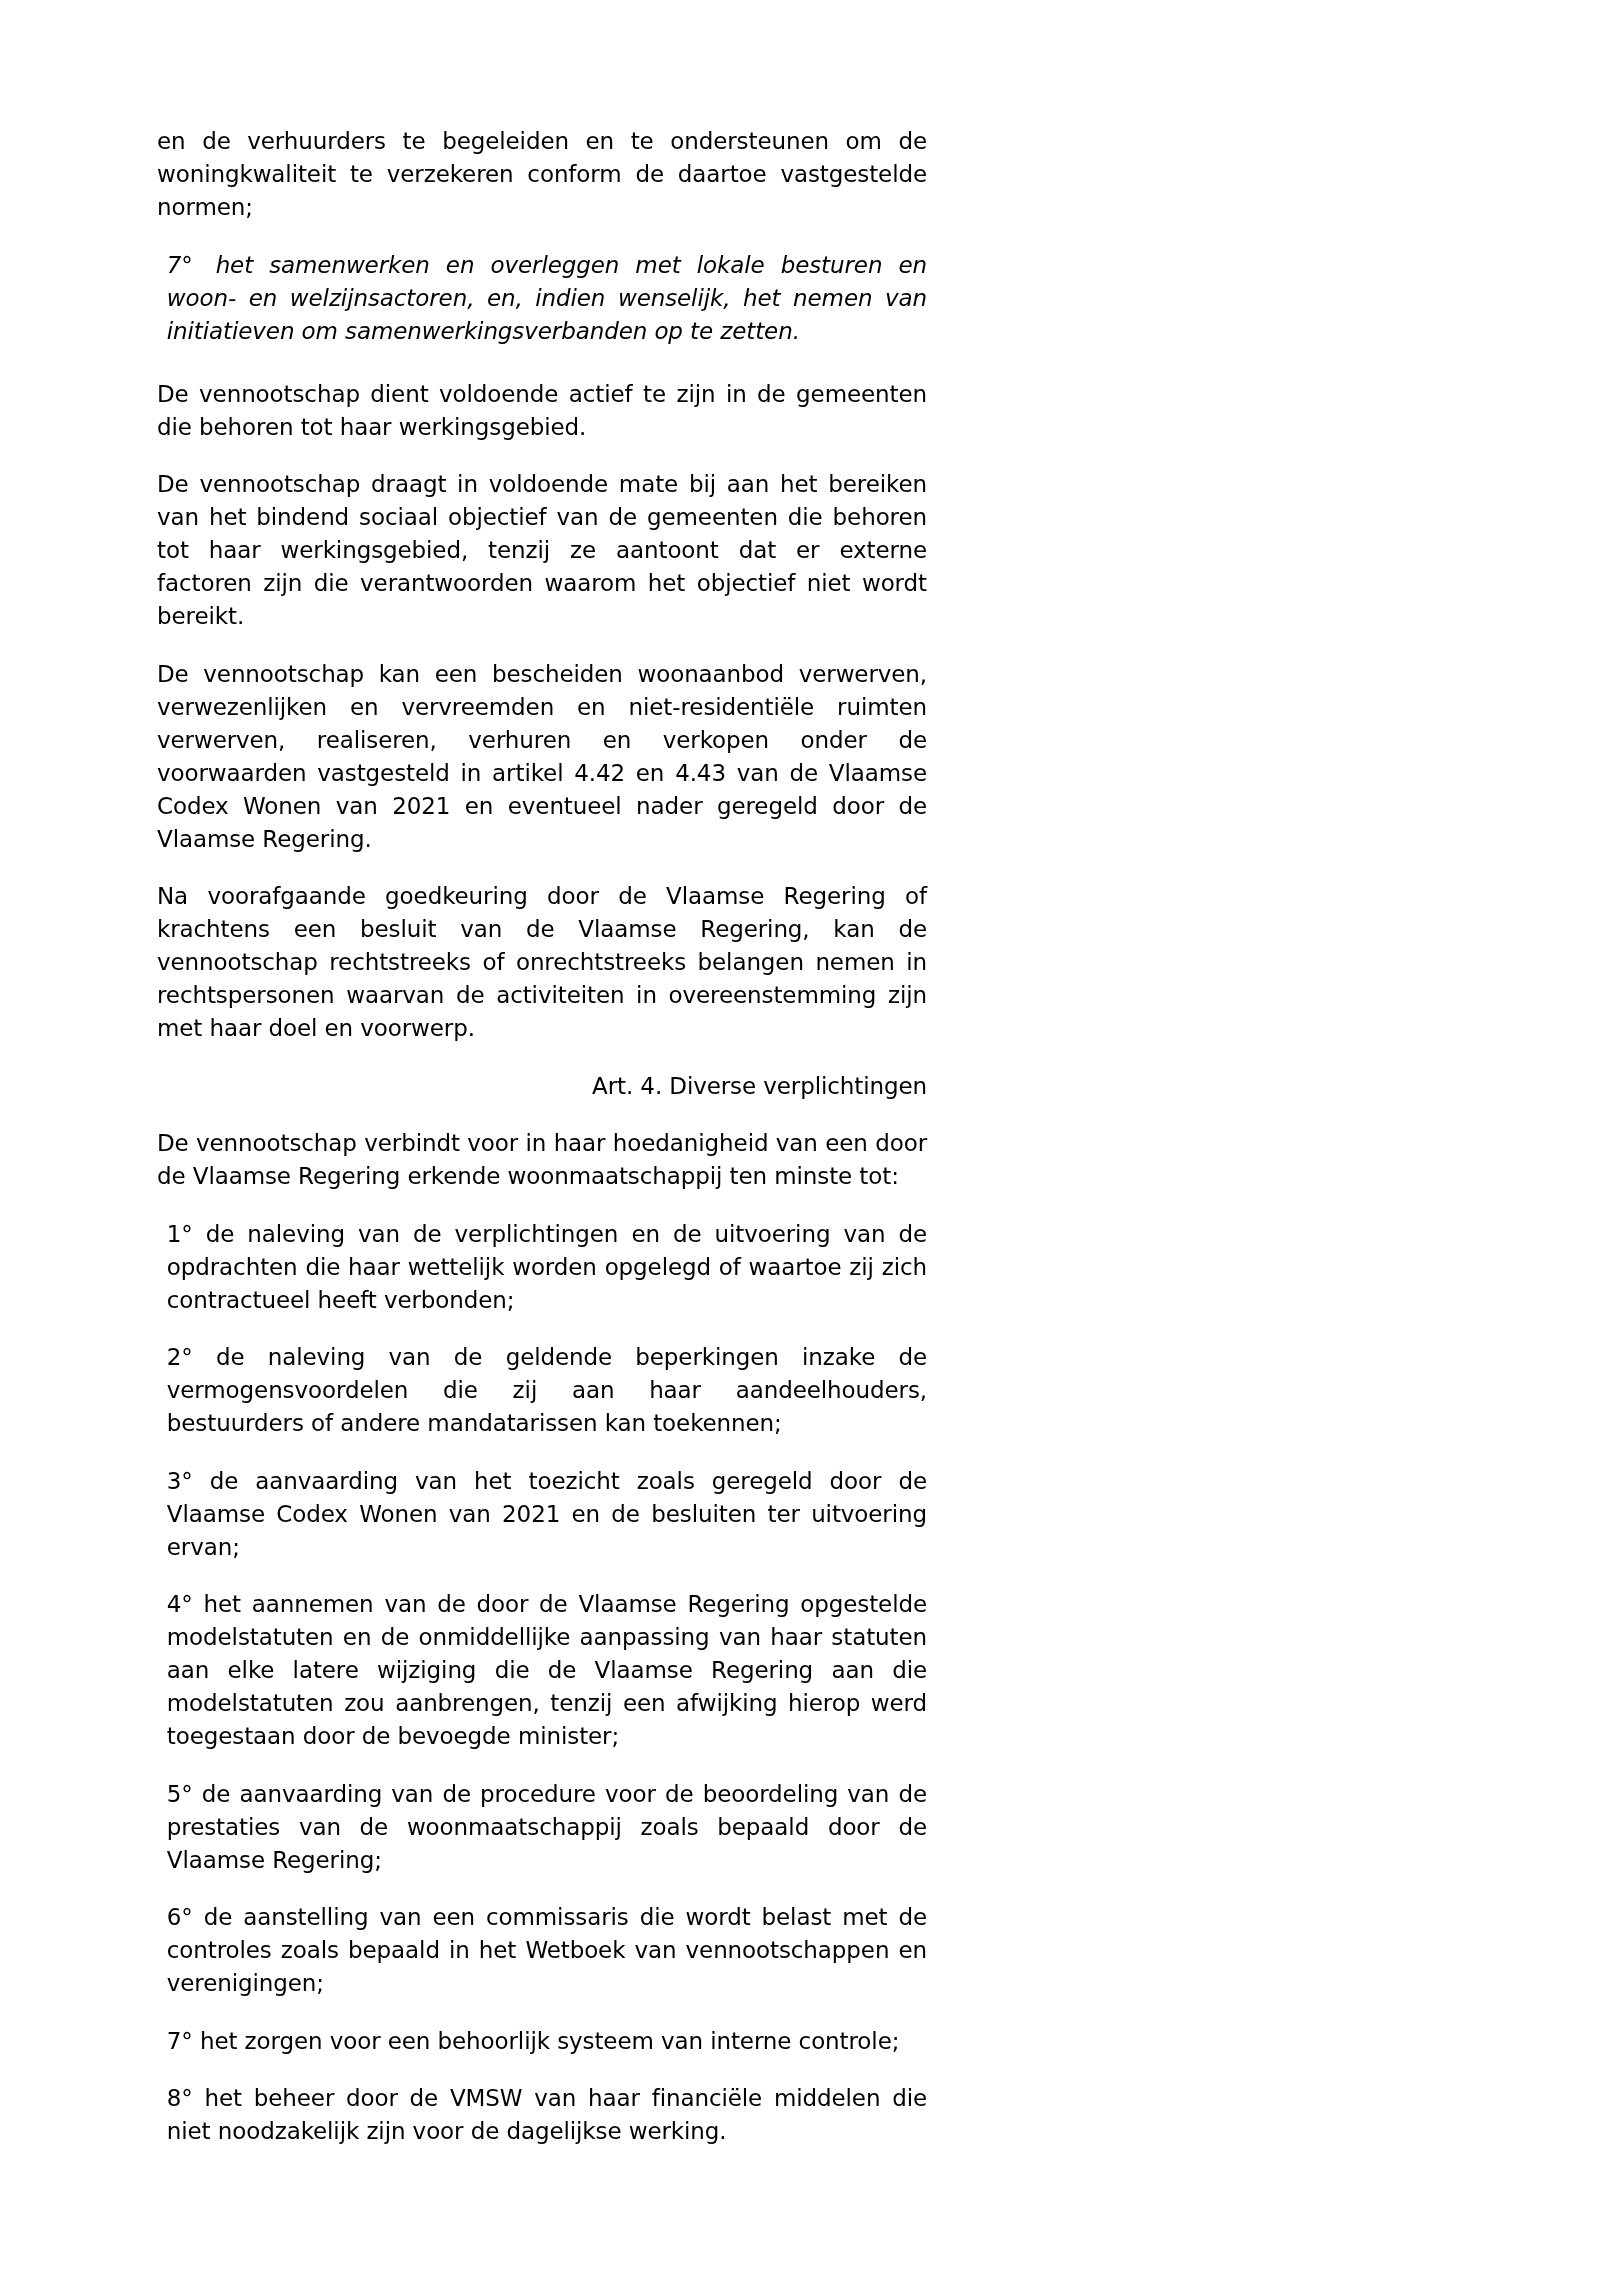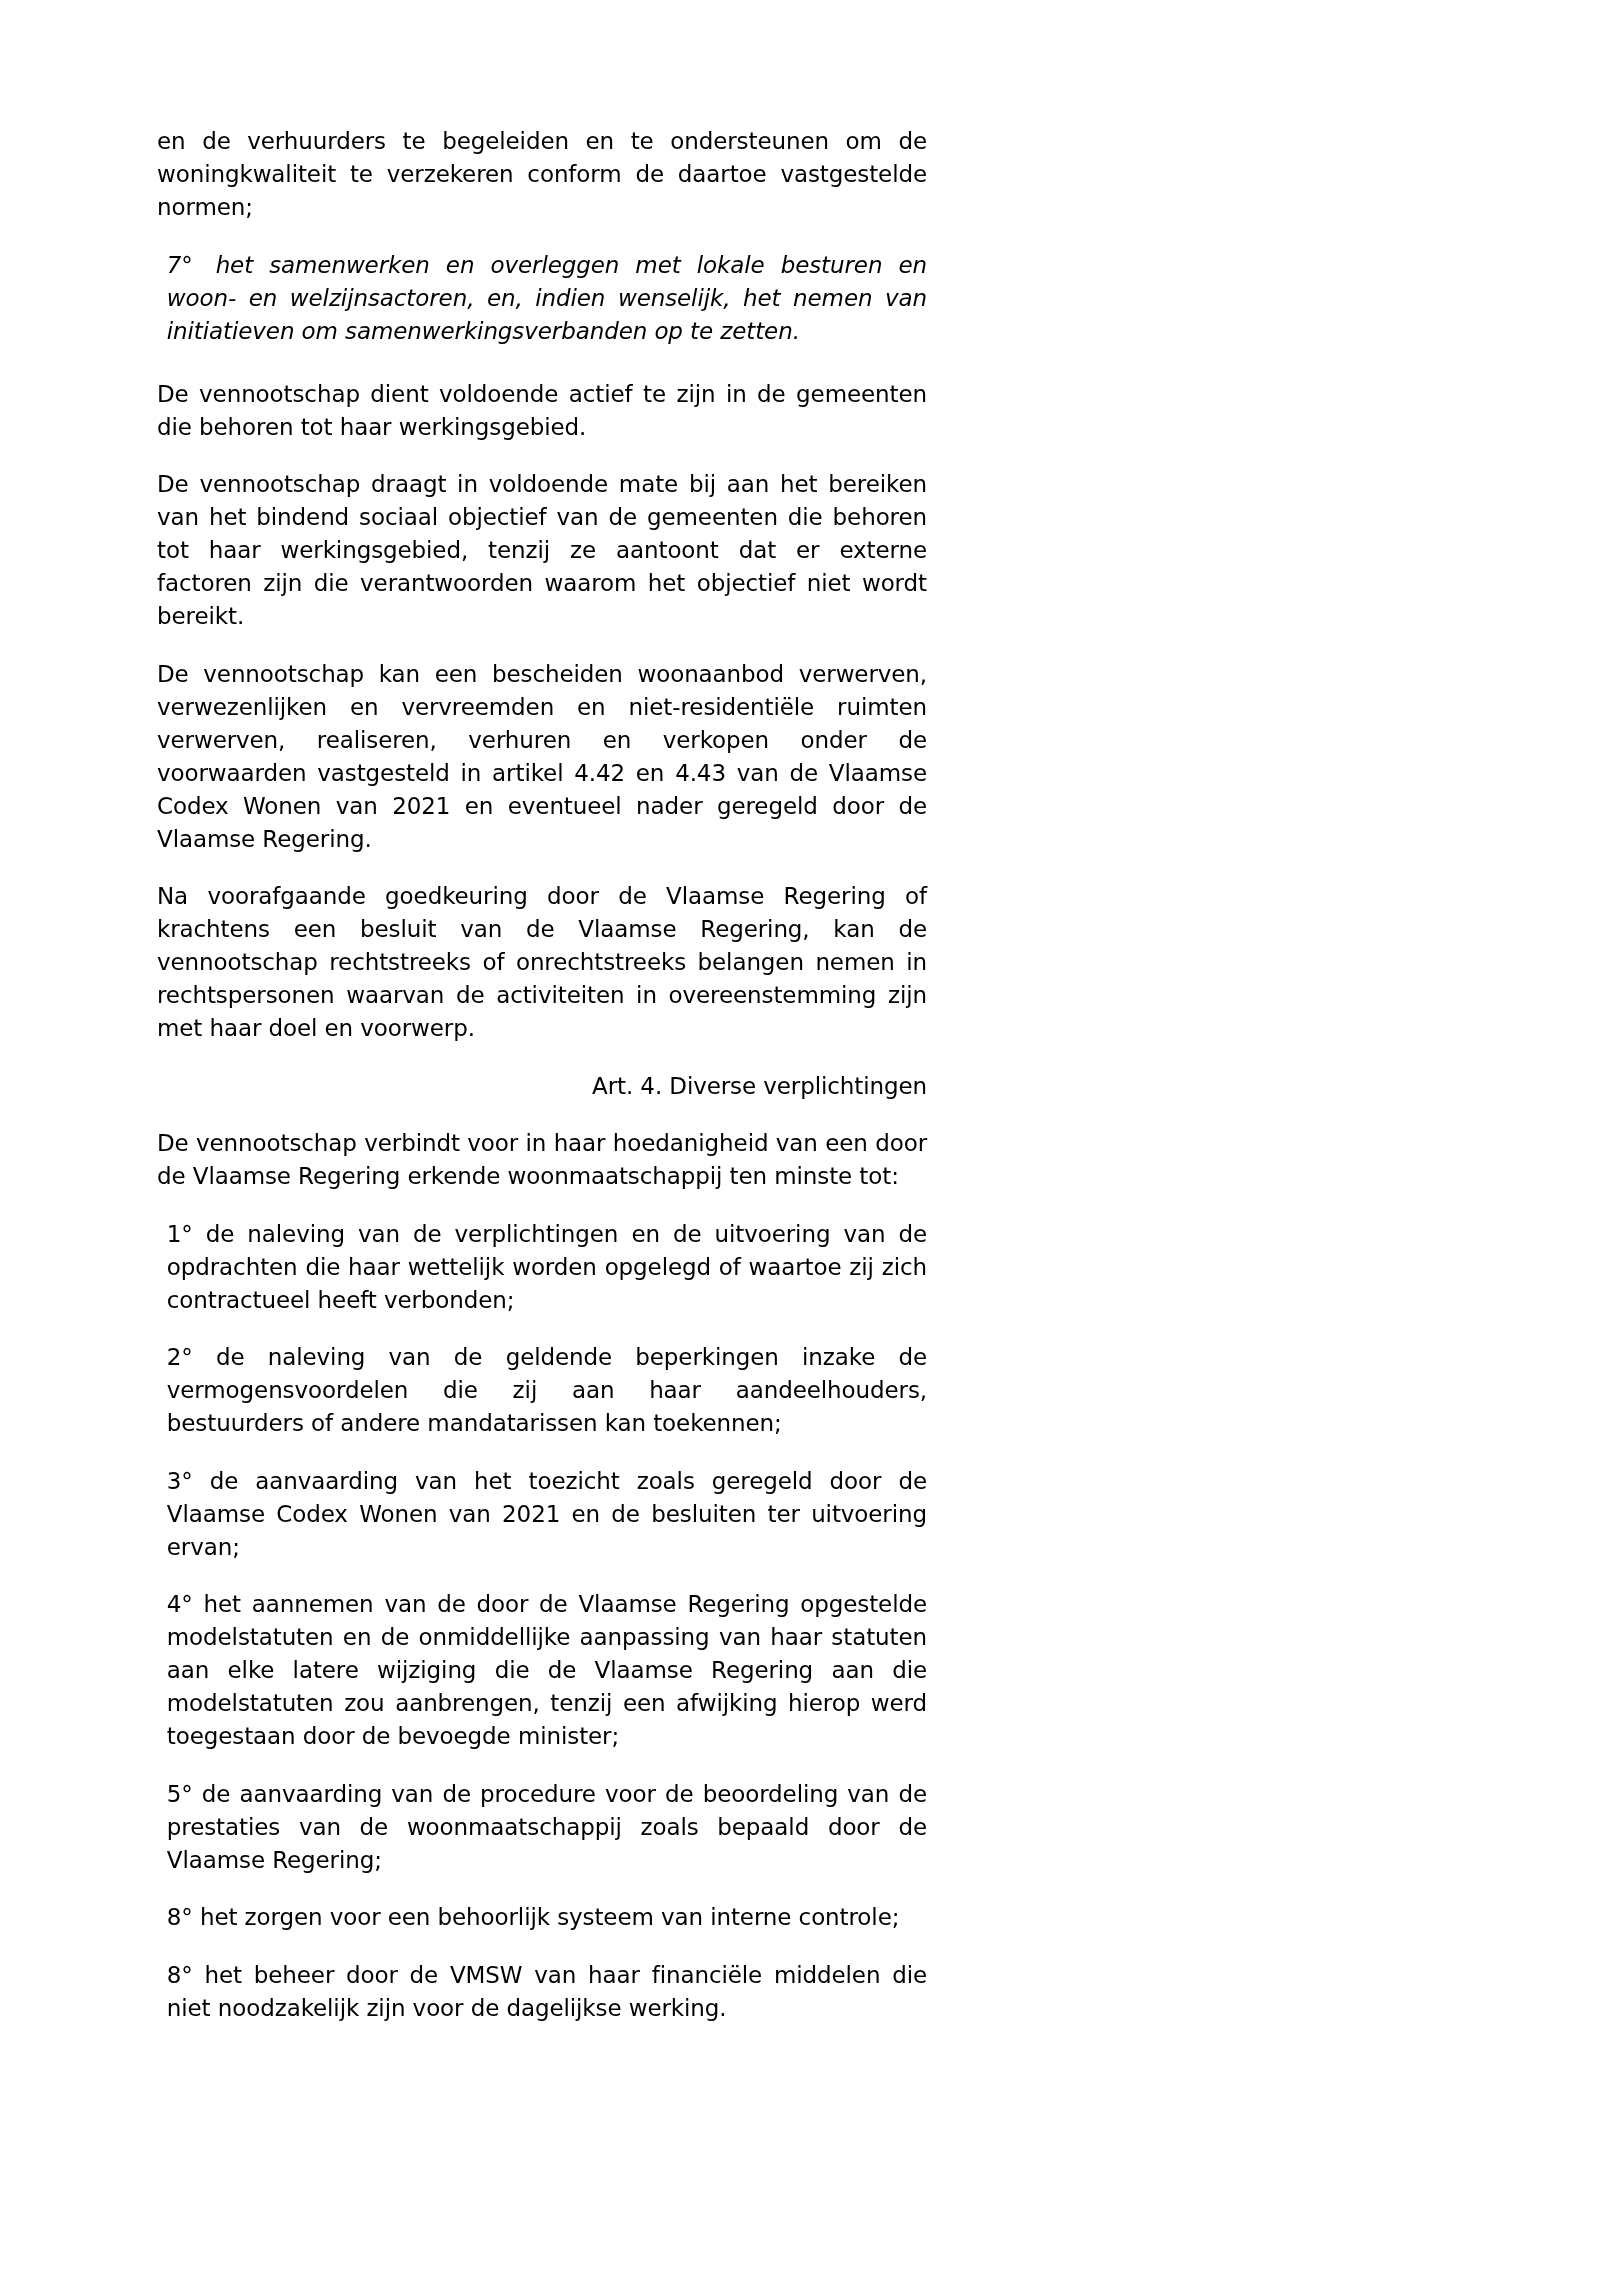--- a/index.html
+++ b/index.html
@@ -100,20 +100,21 @@
     <p class="item">1° de naleving van de verplichtingen en de uitvoering van de opdrachten die haar wettelijk worden opgelegd of waartoe zij zich contractueel heeft verbonden;</p>
 
     <p class="item">2° de naleving van de geldende beperkingen inzake de vermogensvoordelen die zij aan haar aandeelhouders, bestuurders of andere mandatarissen kan toekennen;</p>
 
     <p class="item">3° de aanvaarding van het toezicht zoals geregeld door de Vlaamse Codex Wonen van 2021 en de besluiten ter uitvoering ervan;</p>
 
     <p class="item">4° het aannemen van de door de Vlaamse Regering opgestelde modelstatuten en de onmiddellijke aanpassing van haar statuten aan elke latere wijziging die de Vlaamse Regering aan die modelstatuten zou aanbrengen, tenzij een afwijking hierop werd toegestaan door de bevoegde minister;</p>
 
     <p class="item">5° de aanvaarding van de procedure voor de beoordeling van de prestaties van de woonmaatschappij zoals bepaald door de Vlaamse Regering;</p>
 
+    <p class="item">6° de aanstelling van een commissaris die wordt belast met de controles zoals bepaald in het Wetboek van vennootschappen en verenigingen;</p>
 
-    <p class="item">8° het zorgen voor een behoorlijk systeem van interne controle;</p>
+    <p class="item">7° het zorgen voor een behoorlijk systeem van interne controle;</p>
 
     <p class="item">8° het beheer door de VMSW van haar financiële middelen die niet noodzakelijk zijn voor de dagelijkse werking.</p>
 
   </div>
 </div>
 
 
 </body></html>

